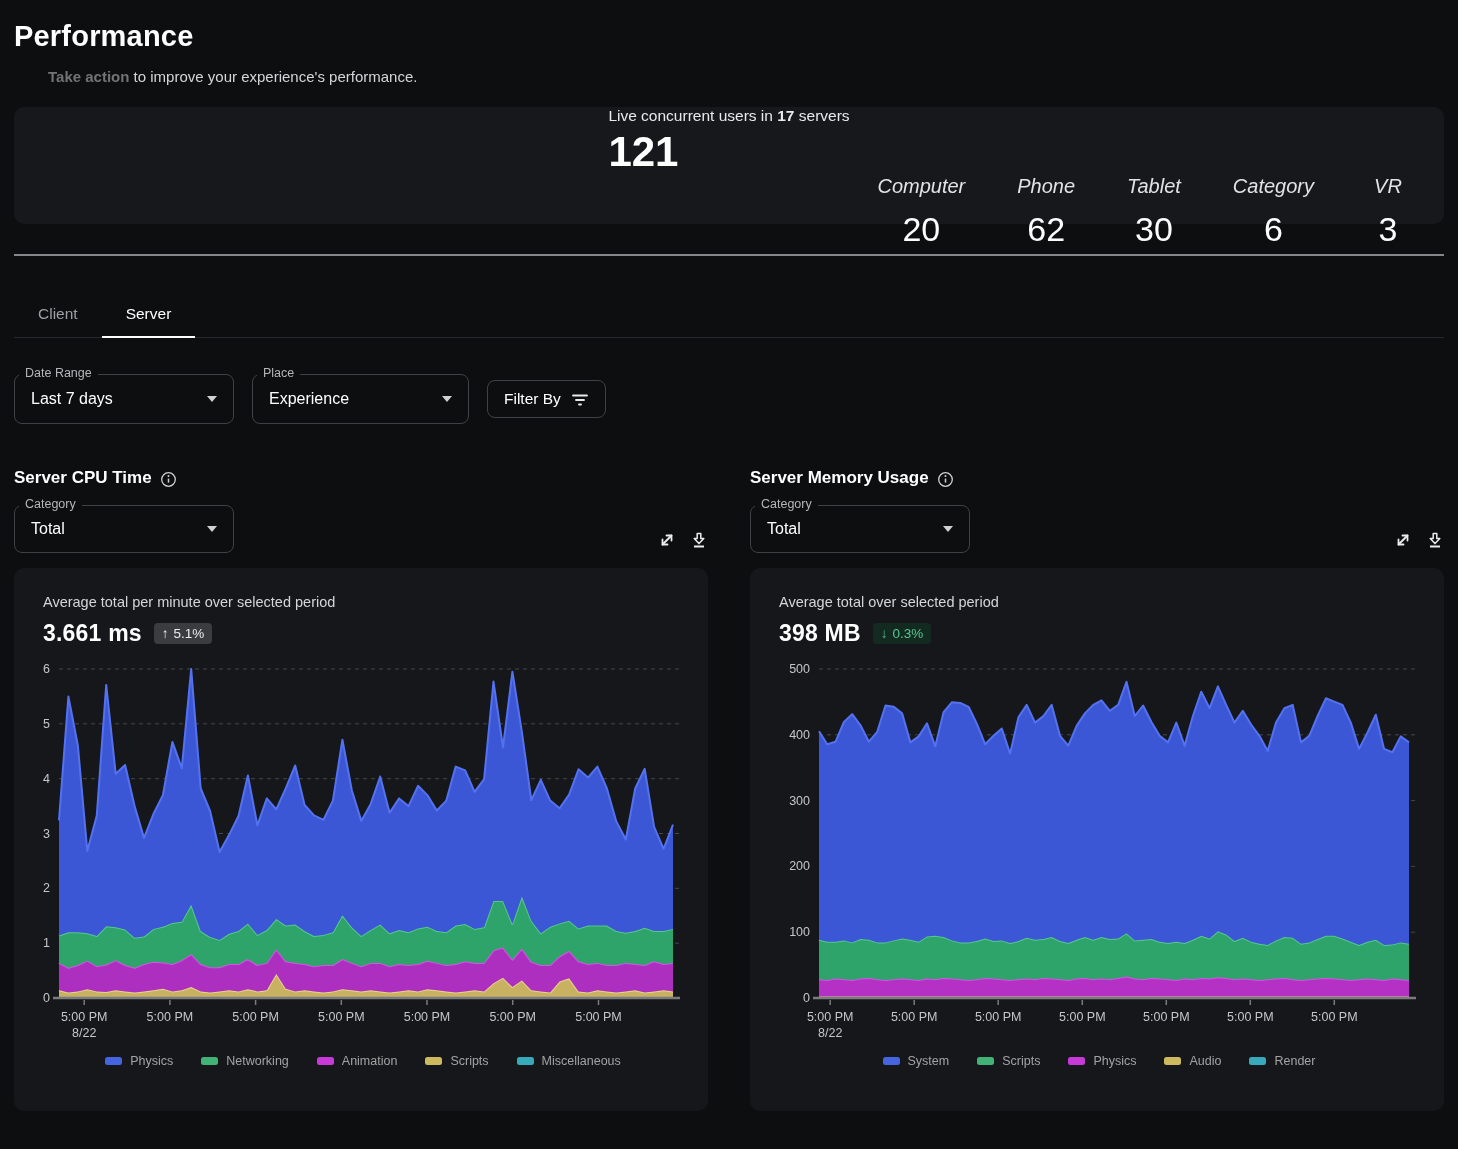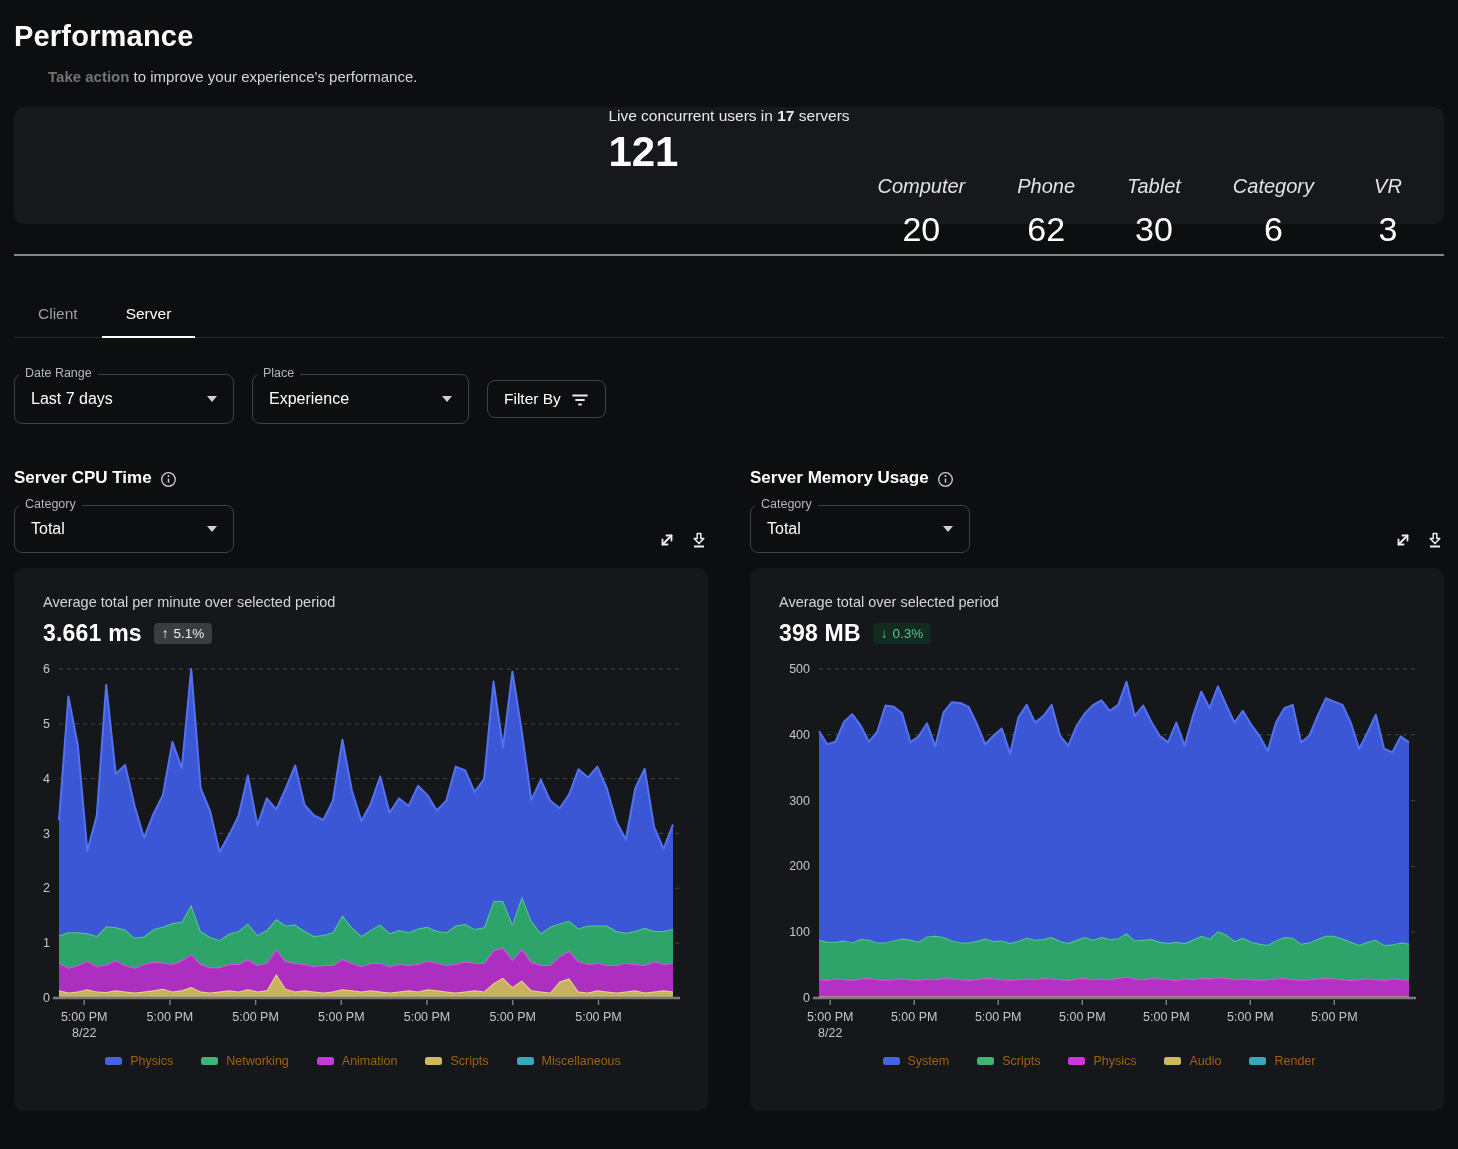--- a/index.html
+++ b/index.html
@@ -62,21 +62,21 @@
     padding:26px 14px 12px 18px; height:543px; }
   .card-sub { font-size:14.5px; color:#d5d6d8; margin-left:11px; }
   .card-value-row { margin-top:10px; margin-left:11px; display:flex; align-items:center; }
   .big-value { font-size:23px; font-weight:bold; letter-spacing:.2px; }
   .badge { margin-left:12px; display:inline-flex; align-items:center; gap:5px;
     font-size:13.5px; padding:3px 8px; border-radius:4px; }
   .badge.gray { background:#3b3c3f; color:#ebecec; }
   .badge.green { background:#132a20; color:#57c68f; }
   .chart-canvas { margin-top:14px; height:385px; }
   .legend { display:flex; justify-content:center; gap:28px; margin-top:8px;
-    font-size:12.5px; color:#a16207; align-items:center; }
+    font-size:12.5px; color:#a3a3a3; align-items:center; }
   .legend .li { display:inline-flex; align-items:center; gap:8px; }
   .legend .sw { width:17px; height:8px; border-radius:2.5px; display:inline-block; }
   svg text { font-family:"Liberation Sans", sans-serif; }
 </style>
 </head>
 <body>
 
 <div class="page">
 
   <div class="h1">Performance</div>

